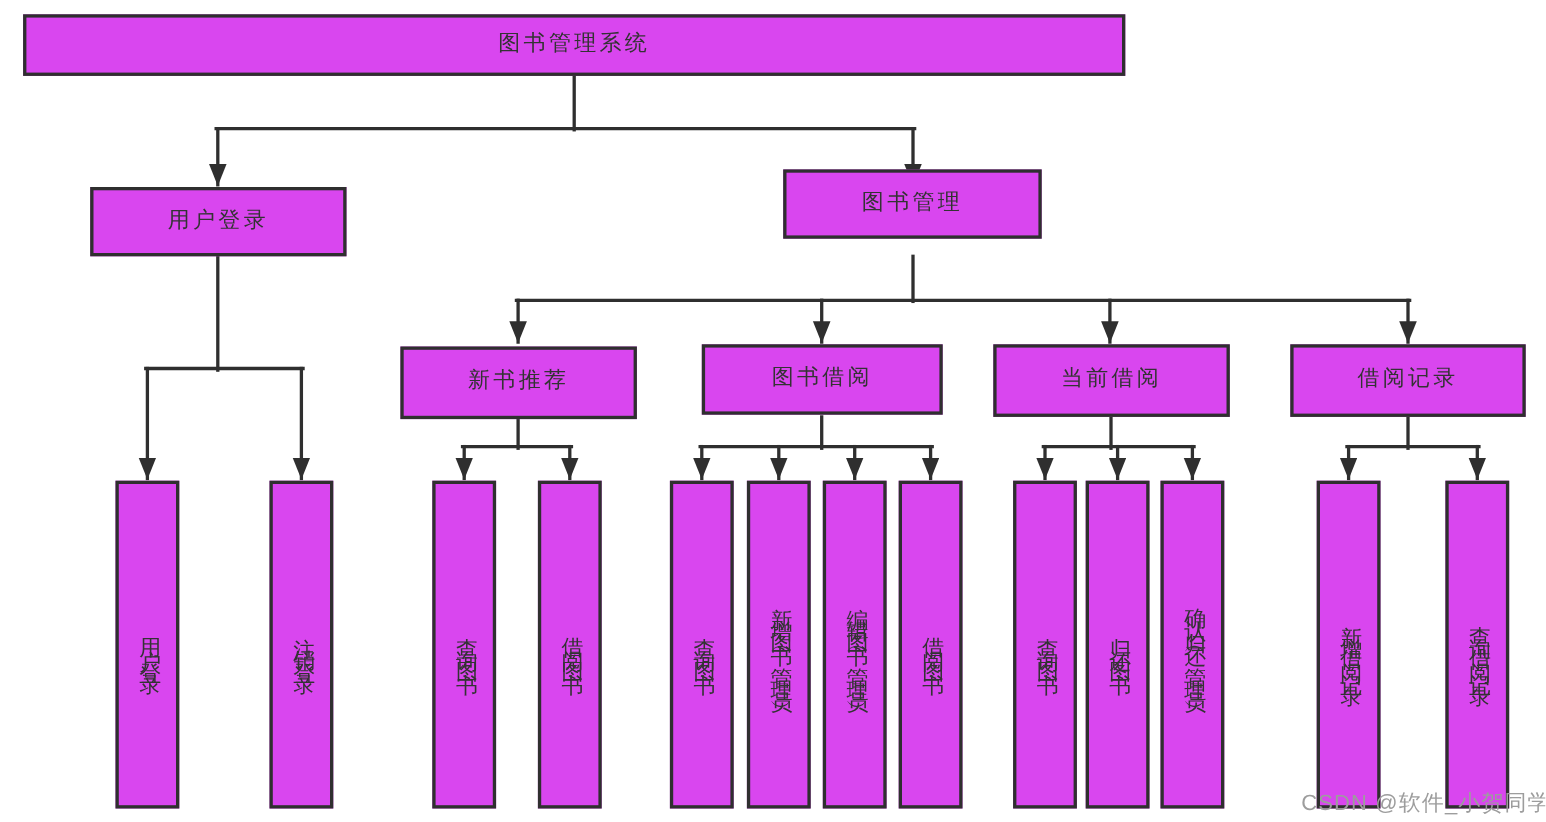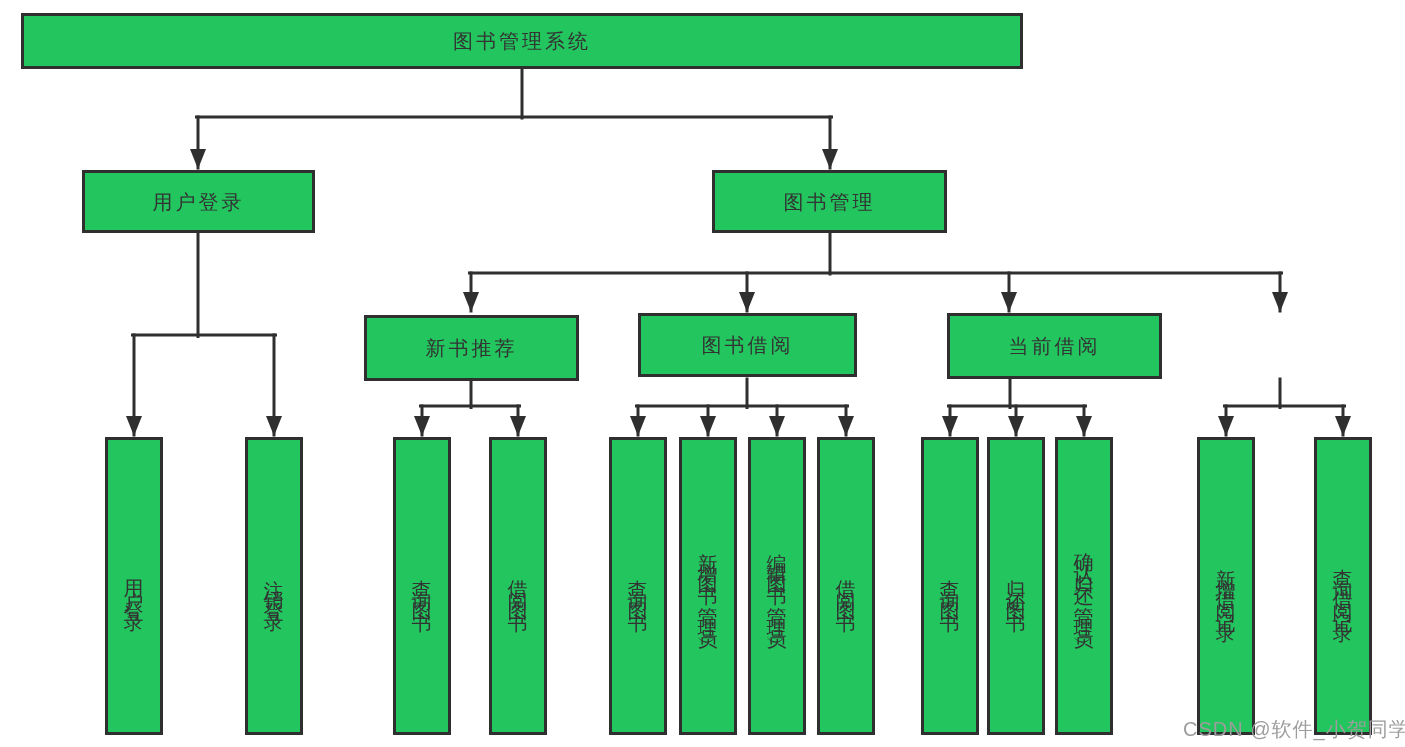--- a/index.html
+++ b/index.html
@@ -15,28 +15,29 @@
     background:var(--bg);
     font-family:"Liberation Sans","DejaVu Sans",sans-serif;
     overflow:hidden;
   }
   .wires{position:absolute;left:0;top:0;z-index:1;}
   .wires line{stroke:var(--line);stroke-width:3;stroke-linecap:square;}
   .wires marker path{fill:var(--line);stroke:none;}
   .box{
     position:absolute;z-index:2;
     box-sizing:border-box;
-    background:#22c55e;
+    background:#d946ef;
     border:3px solid var(--line);
     display:flex;align-items:center;justify-content:center;
     color:var(--text);
     font-size:20px;
     letter-spacing:3px;
     text-align:right;
     line-height:1.2;
+    font-family:Liberation Mono, monospace;
   }
   .leaf{
     writing-mode:vertical-rl;
     text-orientation:mixed;
     letter-spacing:11px;
     font-size:20px;
   }
   .watermark{
     position:absolute;z-index:3;
     left:1183px;top:716px;
@@ -95,25 +96,26 @@
 
     <line x1="1280" y1="379" x2="1280" y2="407.5"></line>
     <line x1="1224.5" y1="406" x2="1344.5" y2="406"></line>
     <line x1="1226" y1="406" x2="1226" y2="435" marker-end="url(#ah)"></line>
     <line x1="1343" y1="406" x2="1343" y2="435" marker-end="url(#ah)"></line>
   </svg>
 
   <div class="box" style="left:21px;top:13px;width:1002px;height:56px">图书管理系统</div>
 
   <div class="box" style="left:82px;top:170px;width:233px;height:63px">用户登录</div>
-  <div class="box" style="left:712px;top:170px;width:235px;height:63px">图书管理</div>
+  <div class="box" style="left:712px;top:154px;width:235px;height:63px">图书管理</div>
 
   <div class="box" style="left:364px;top:315px;width:215px;height:66px">新书推荐</div>
   <div class="box" style="left:638px;top:313px;width:219px;height:64px">图书借阅</div>
-  <div class="box" style="left:947px;top:313px;width:215px;height:66px">当前借阅</div>
+  <div class="box" style="left:903px;top:313px;width:215px;height:66px">当前借阅</div>
+  <div class="box" style="left:1173px;top:313px;width:214px;height:66px">借阅记录</div>
 
   <div class="box leaf" style="left:105px;top:437px;width:58px;height:298px">用户登录</div>
   <div class="box leaf" style="left:245px;top:437px;width:58px;height:298px">注销登录</div>
 
   <div class="box leaf" style="left:393px;top:437px;width:58px;height:298px">查询图书</div>
   <div class="box leaf" style="left:489px;top:437px;width:58px;height:298px">借阅图书</div>
 
   <div class="box leaf" style="left:609px;top:437px;width:58px;height:298px">查询图书</div>
   <div class="box leaf" style="left:679px;top:437px;width:58px;height:298px">新增图书（管理员）</div>
   <div class="box leaf" style="left:748px;top:437px;width:58px;height:298px">编辑图书（管理员）</div>

